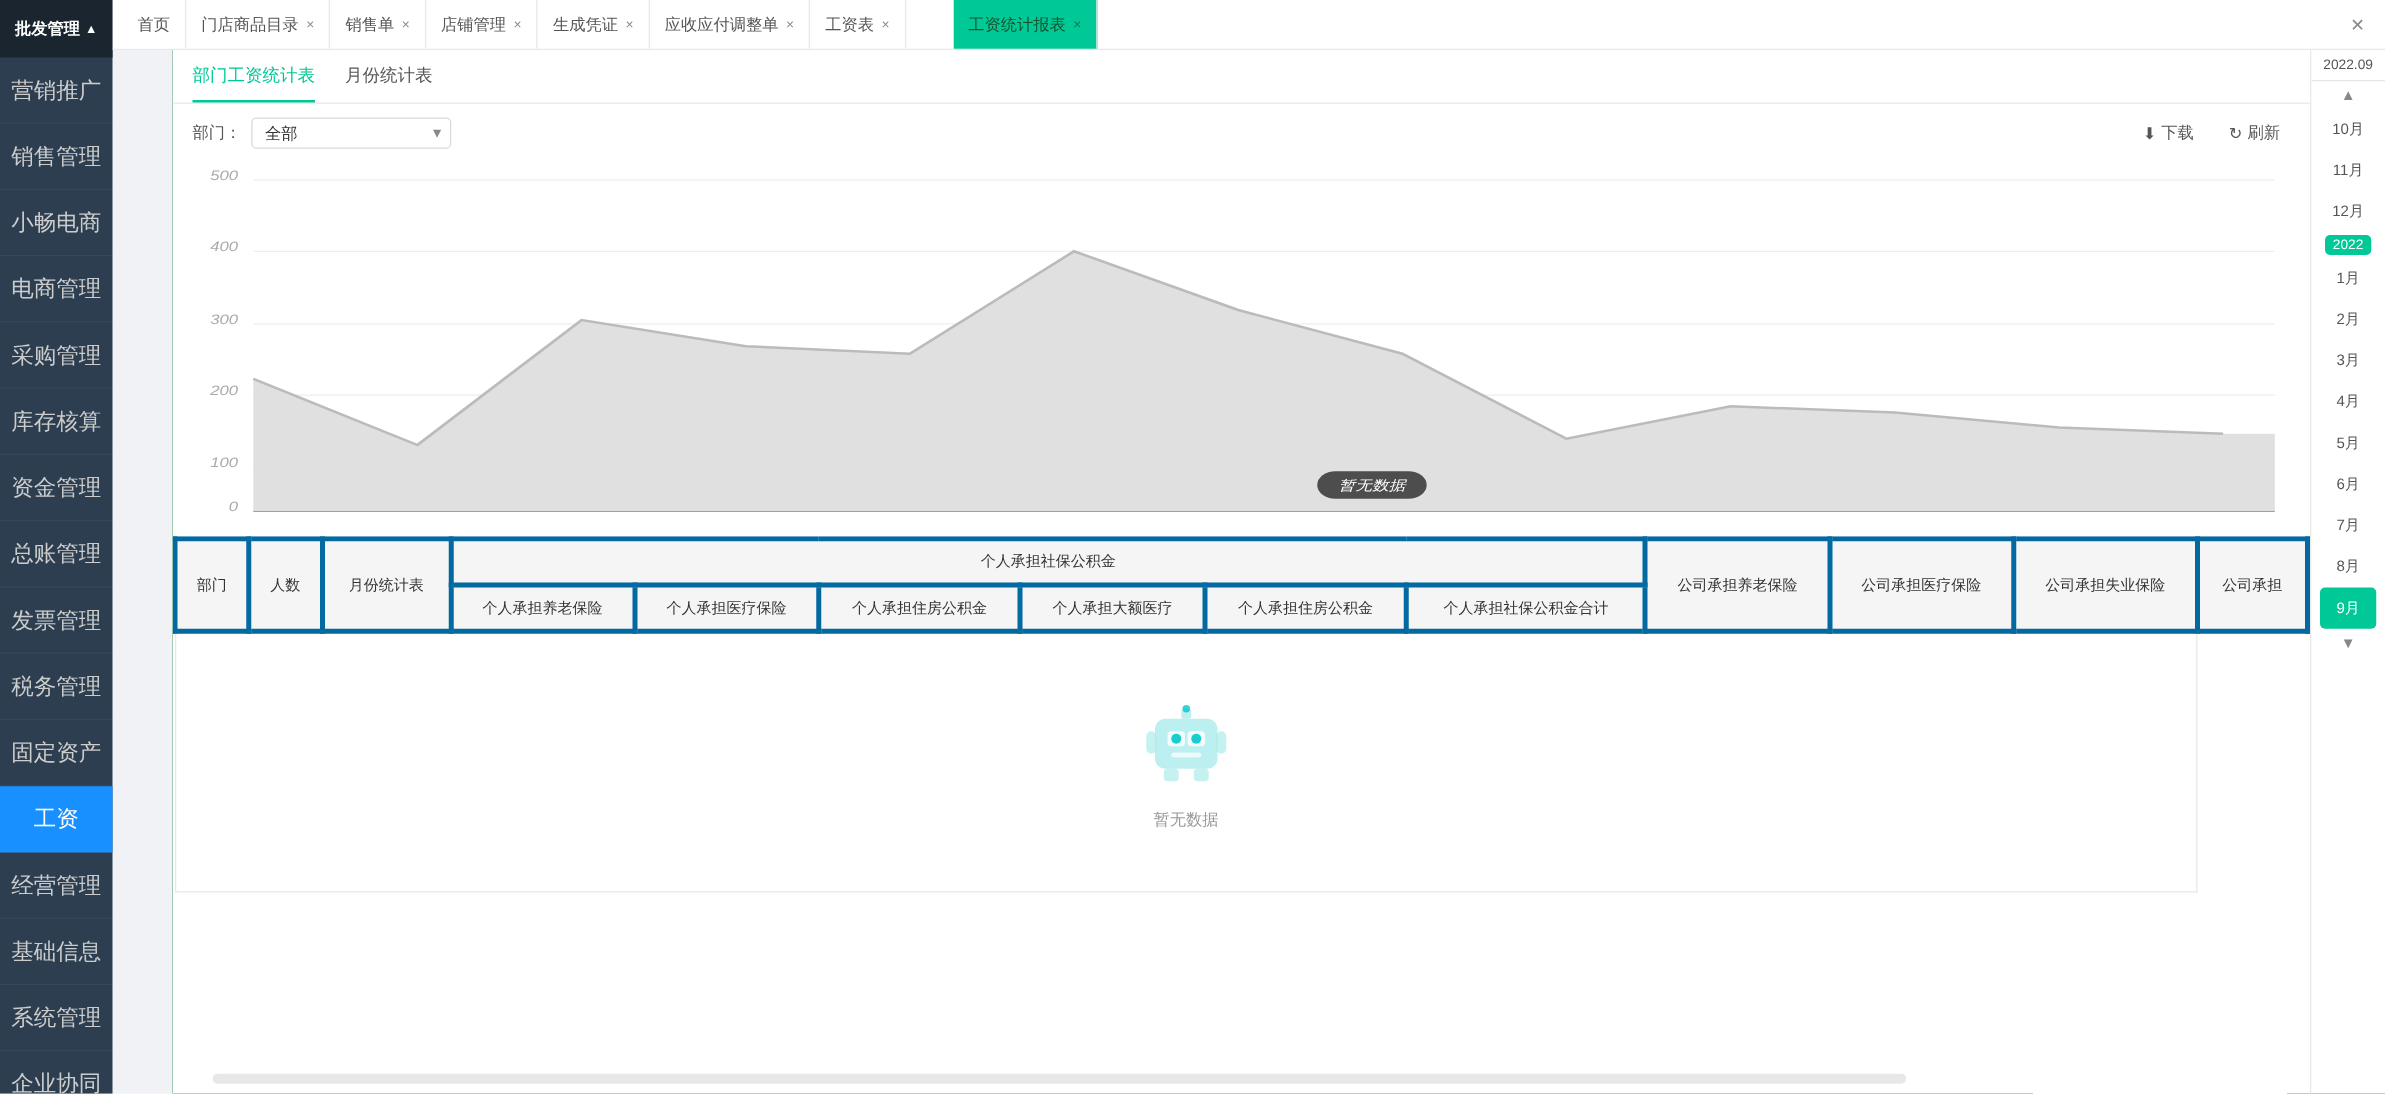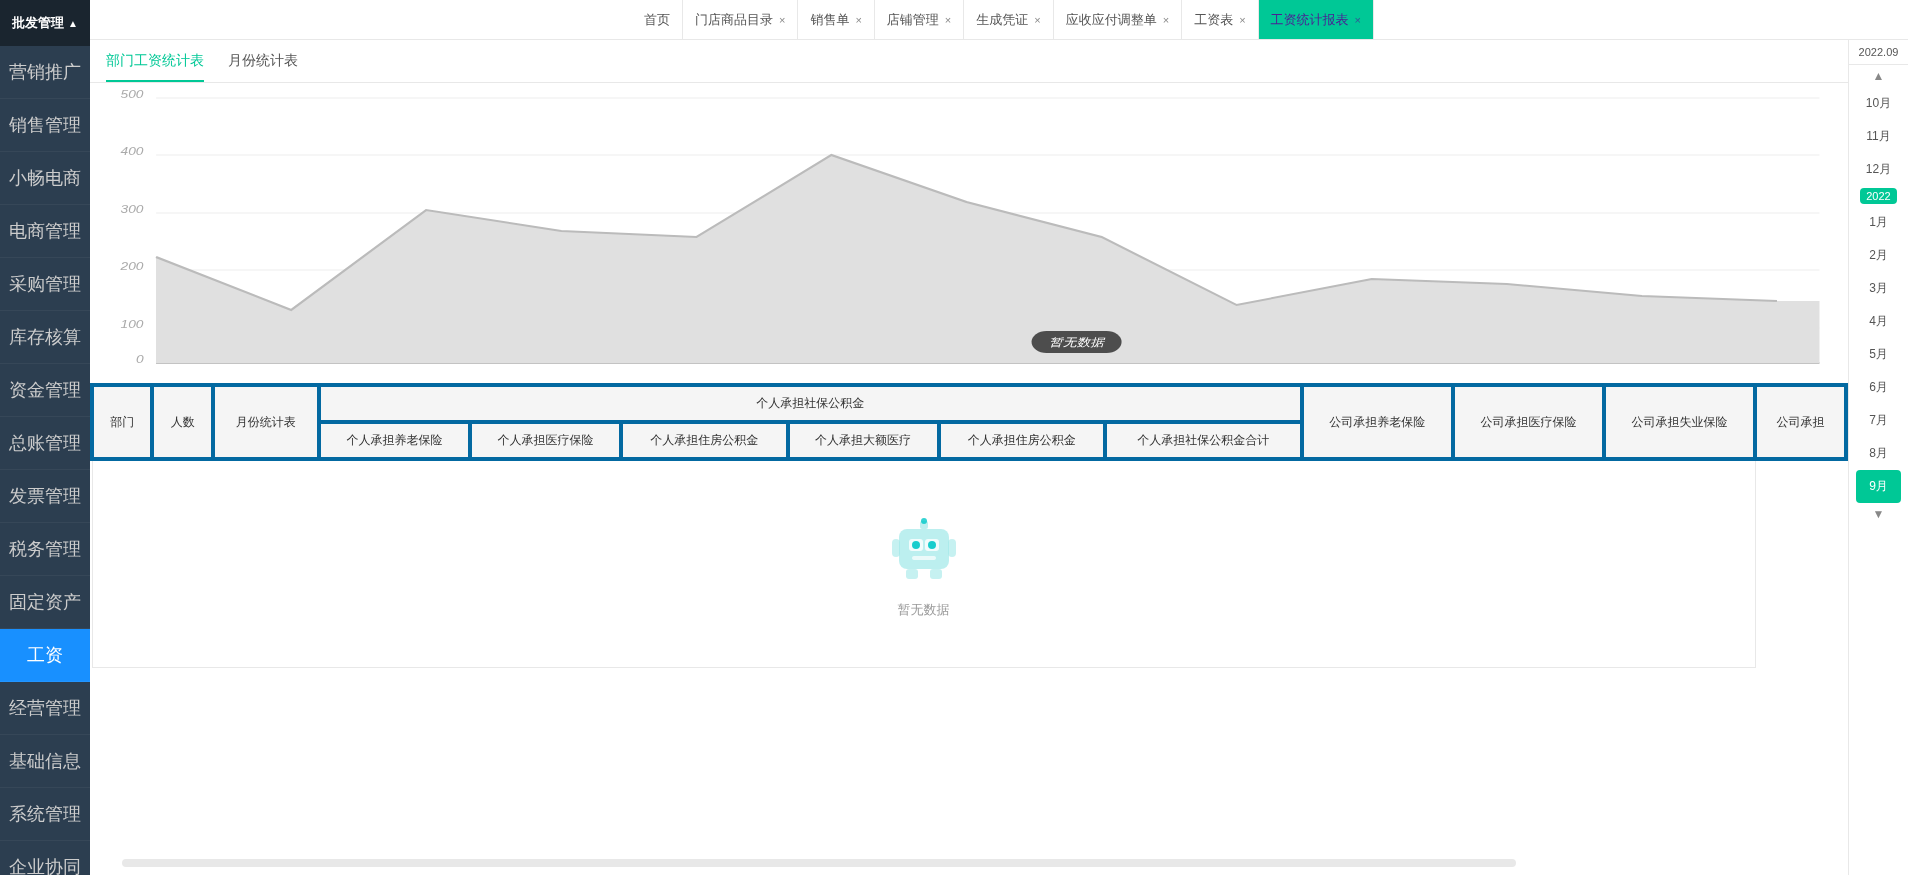--- a/index.html
+++ b/index.html
@@ -48,35 +48,34 @@
     
     .tab-bar {
       background: #fff;
       display: flex;
       align-items: center;
       border-bottom: 1px solid #e8e8e8;
       height: 40px;
       flex-shrink: 0;
       padding-left: 8px;
       overflow: hidden;
-      flex-direction: column;
     }
     .tab-item {
       display: flex;
       align-items: center;
       padding: 0 12px;
       height: 40px;
       cursor: pointer;
       color: #555;
       font-size: 13px;
       white-space: nowrap;
       border-right: 1px solid #e8e8e8;
       gap: 6px;
     }
-    .tab-item.active { background: #00c896; color: #4c1d95; }
+    .tab-item.active { background: #00c896; color: #14532d; margin-left: 38px; }
     .tab-item .tab-close { font-size: 11px; opacity: 0.7; }
     .tab-bar-end {
       margin-left: auto;
       display: flex;
       align-items: center;
       padding-right: 8px;
       gap: 4px;
     }
     .tab-bar-end .close-btn {
       cursor: pointer;
@@ -84,20 +83,21 @@
       font-size: 14px;
       color: #888;
     }
 
     
     .content-area {
       flex: 1;
       display: flex;
       overflow: hidden;
       background: #15803d;
+      margin-left: 48px;
     }
 
     
     .main-panel {
       flex: 1;
       background: #fff;
       margin: 0;
       display: flex;
       flex-direction: column;
       overflow: hidden;
@@ -339,20 +339,40 @@
 
   <div class="content-area">
 
     <div class="main-panel">
 
       <div class="sub-tabs">
         <div class="sub-tab active">部门工资统计表</div>
         <div class="sub-tab">月份统计表</div>
       </div>
 
+      <div class="toolbar">
+        <div class="toolbar-left">
+          <span class="dept-label">部门：</span>
+          <div class="select-wrap">
+            <select class="dept-select">
+              <option>全部</option>
+            </select>
+          </div>
+        </div>
+        <div class="toolbar-right">
+          <div class="action-btn">
+            <span>⬇</span>
+            <span>下载</span>
+          </div>
+          <div class="action-btn">
+            <span>↻</span>
+            <span>刷新</span>
+          </div>
+        </div>
+      </div>
 
       <div class="chart-area">
         <div class="chart-container">
           <svg width="100%" height="290" viewBox="0 0 1380 290" preserveAspectRatio="none">
 
             <text x="30" y="15" font-size="11" fill="#aaa" text-anchor="end">500</text>
             <text x="30" y="72" font-size="11" fill="#aaa" text-anchor="end">400</text>
             <text x="30" y="130" font-size="11" fill="#aaa" text-anchor="end">300</text>
             <text x="30" y="187" font-size="11" fill="#aaa" text-anchor="end">200</text>
             <text x="30" y="245" font-size="11" fill="#aaa" text-anchor="end">100</text>

